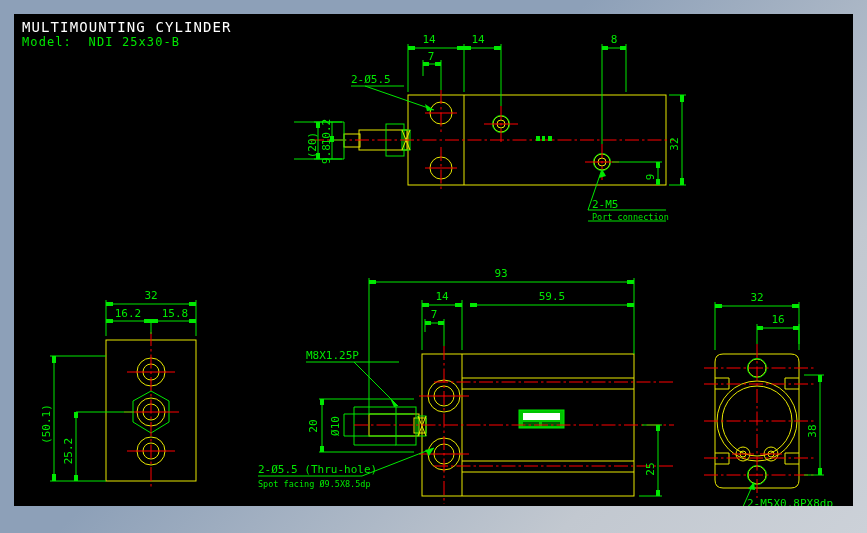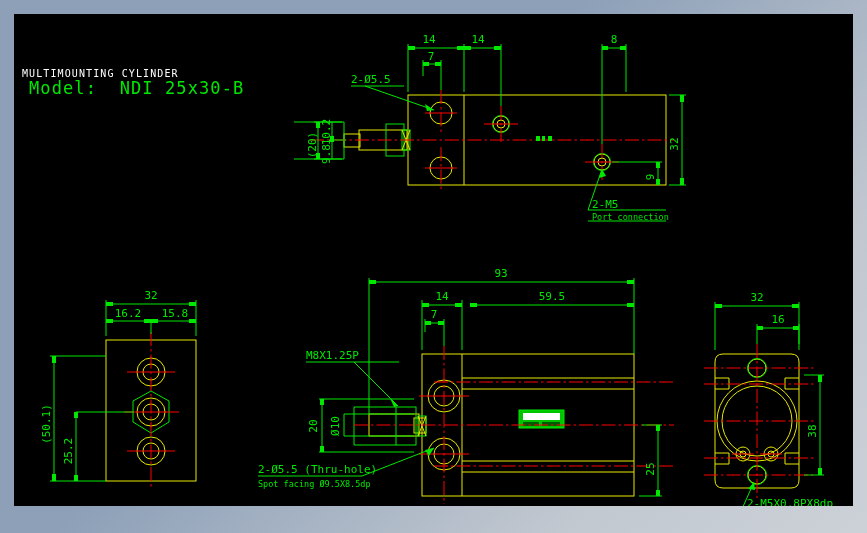--- a/index.html
+++ b/index.html
@@ -13,22 +13,22 @@
   #frame{
     position:absolute;left:0;top:0;width:867px;height:533px;
     background:linear-gradient(135deg,#8da0b8 0%,#8da0b8 42%,#c2c8d0 78%,#ccd1d8 100%);
   }
   #canvas{
     position:absolute;left:14px;top:14px;width:839px;height:492px;
     background:#000;overflow:hidden;
   }
   
   #titleblock{position:absolute;left:8px;top:6px;line-height:15px;}
-  .t-main{color:#ffffff;font-size:10px;letter-spacing:1.1px;white-space:pre;margin-top:46px;}
-  .t-sub{color:#00e800;font-size:17px;letter-spacing:1.1px;white-space:pre;margin-left:7px;}
+  .t-main{color:#ffffff;font-size:14px;letter-spacing:1.1px;white-space:pre;}
+  .t-sub{color:#00e800;font-size:12px;letter-spacing:1.1px;white-space:pre;}
 
   
   .lyr{position:absolute;left:0;top:0;width:839px;height:492px;overflow:visible;text-decoration:underline;}
   svg{display:block;overflow:visible;}
   text{font-family:"DejaVu Sans Mono", monospace; fill:#00e800;}
   .dimtxt{font-size:11px;}
   .notetxt{font-size:11px;}
   .notetxt-s{font-size:8.5px;}
   .g-stroke{stroke:#00e800;fill:none;stroke-width:1;}
   .y-stroke{stroke:#e8e800;fill:none;stroke-width:1;}

